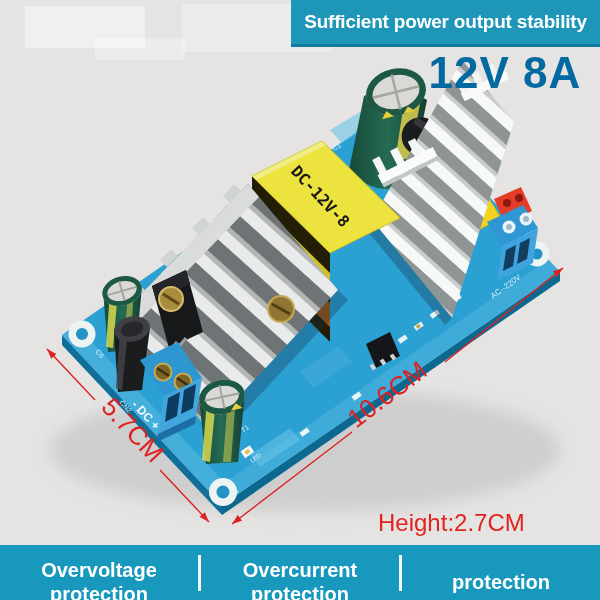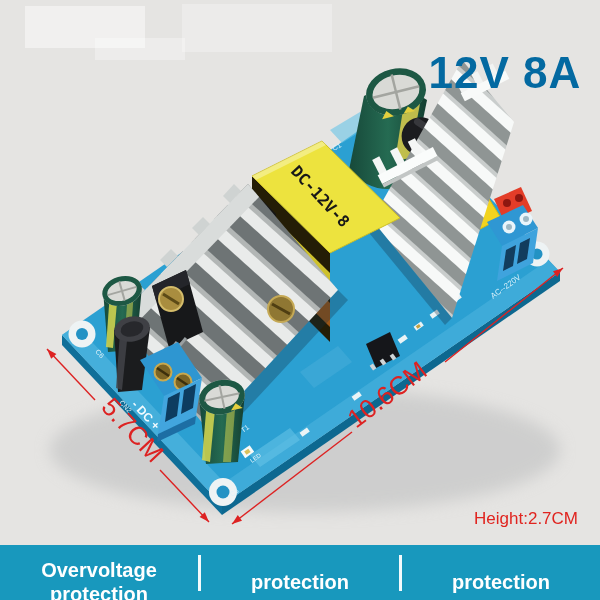--- a/index.html
+++ b/index.html
@@ -9,22 +9,22 @@
   #photo-svg{position:absolute;left:0;top:0;}
   
   .banner{position:absolute;left:291px;top:0;width:309px;height:44px;
           background:#1e96b8;border-bottom:3px solid #0f7b9e;
           display:flex;align-items:center;justify-content:center;
           color:#fff;font-weight:bold;font-size:19px;white-space:nowrap;letter-spacing:-0.2px;}
   
   .rating{position:absolute;left:425px;top:48px;width:160px;text-align:center;
           color:#0369a1;font-weight:bold;font-size:44px;letter-spacing:1px;}
   
-  .height-label{position:absolute;right:22px;top:509px;width:200px;text-align:right;
-          color:#e0241f;font-size:17px;}
+  .height-label{position:absolute;right:22px;top:509px;width:200px;text-align:left;
+          color:#e0241f;font-size:24px;}
   
   .feature-bar{position:absolute;left:0;bottom:0;width:600px;height:55px;background:#1898bd;
           display:flex;}
   .feature-cell{flex:1 1 0;display:flex;flex-direction:column;align-items:center;justify-content:center;
           color:#fff;font-weight:bold;font-size:20px;line-height:24px;padding-top:18px;}
   .feature-divider{width:3px;height:36px;background:rgba(255,255,255,.95);align-self:center;}
   text{font-family:"Liberation Sans",sans-serif;}
   .mono{font-family:"DejaVu Sans Mono",monospace;}
 </style>
 </head>
@@ -259,30 +259,32 @@
       <polygon points="209,522 199.6,517.1 204.8,512.3" stroke="none"></polygon>
       <line x1="232" y1="524" x2="352" y2="432" stroke-width="1.4"></line>
       <line x1="445" y1="362" x2="563" y2="268" stroke-width="1.4"></line>
       <polygon points="232,524 237.8,515.1 242,520.7" stroke="none"></polygon>
       <polygon points="563,268 557.2,276.9 553,271.3" stroke="none"></polygon>
       <text transform="translate(100,408) rotate(47)" font-size="26" stroke="none" fill="#dd2222">5.7CM</text>
       <text transform="translate(356,429) rotate(-37)" font-size="26" stroke="none" fill="#dd2222">10.6CM</text>
     </g>
   </svg>
 
+  <div class="banner">Sufficient power output stability</div>
   <div class="rating">12V 8A</div>
   <div class="height-label">Height:2.7CM</div>
 
   <div class="feature-bar">
     <div class="feature-cell">
       <div>Overvoltage</div>
       <div>protection</div>
     </div>
     <div class="feature-divider"></div>
     <div class="feature-cell">
+      <div>Overcurrent</div>
       <div>protection</div>
     </div>
     <div class="feature-divider"></div>
     <div class="feature-cell">
       <div>protection</div>
     </div>
   </div>
 
 </div>
 

